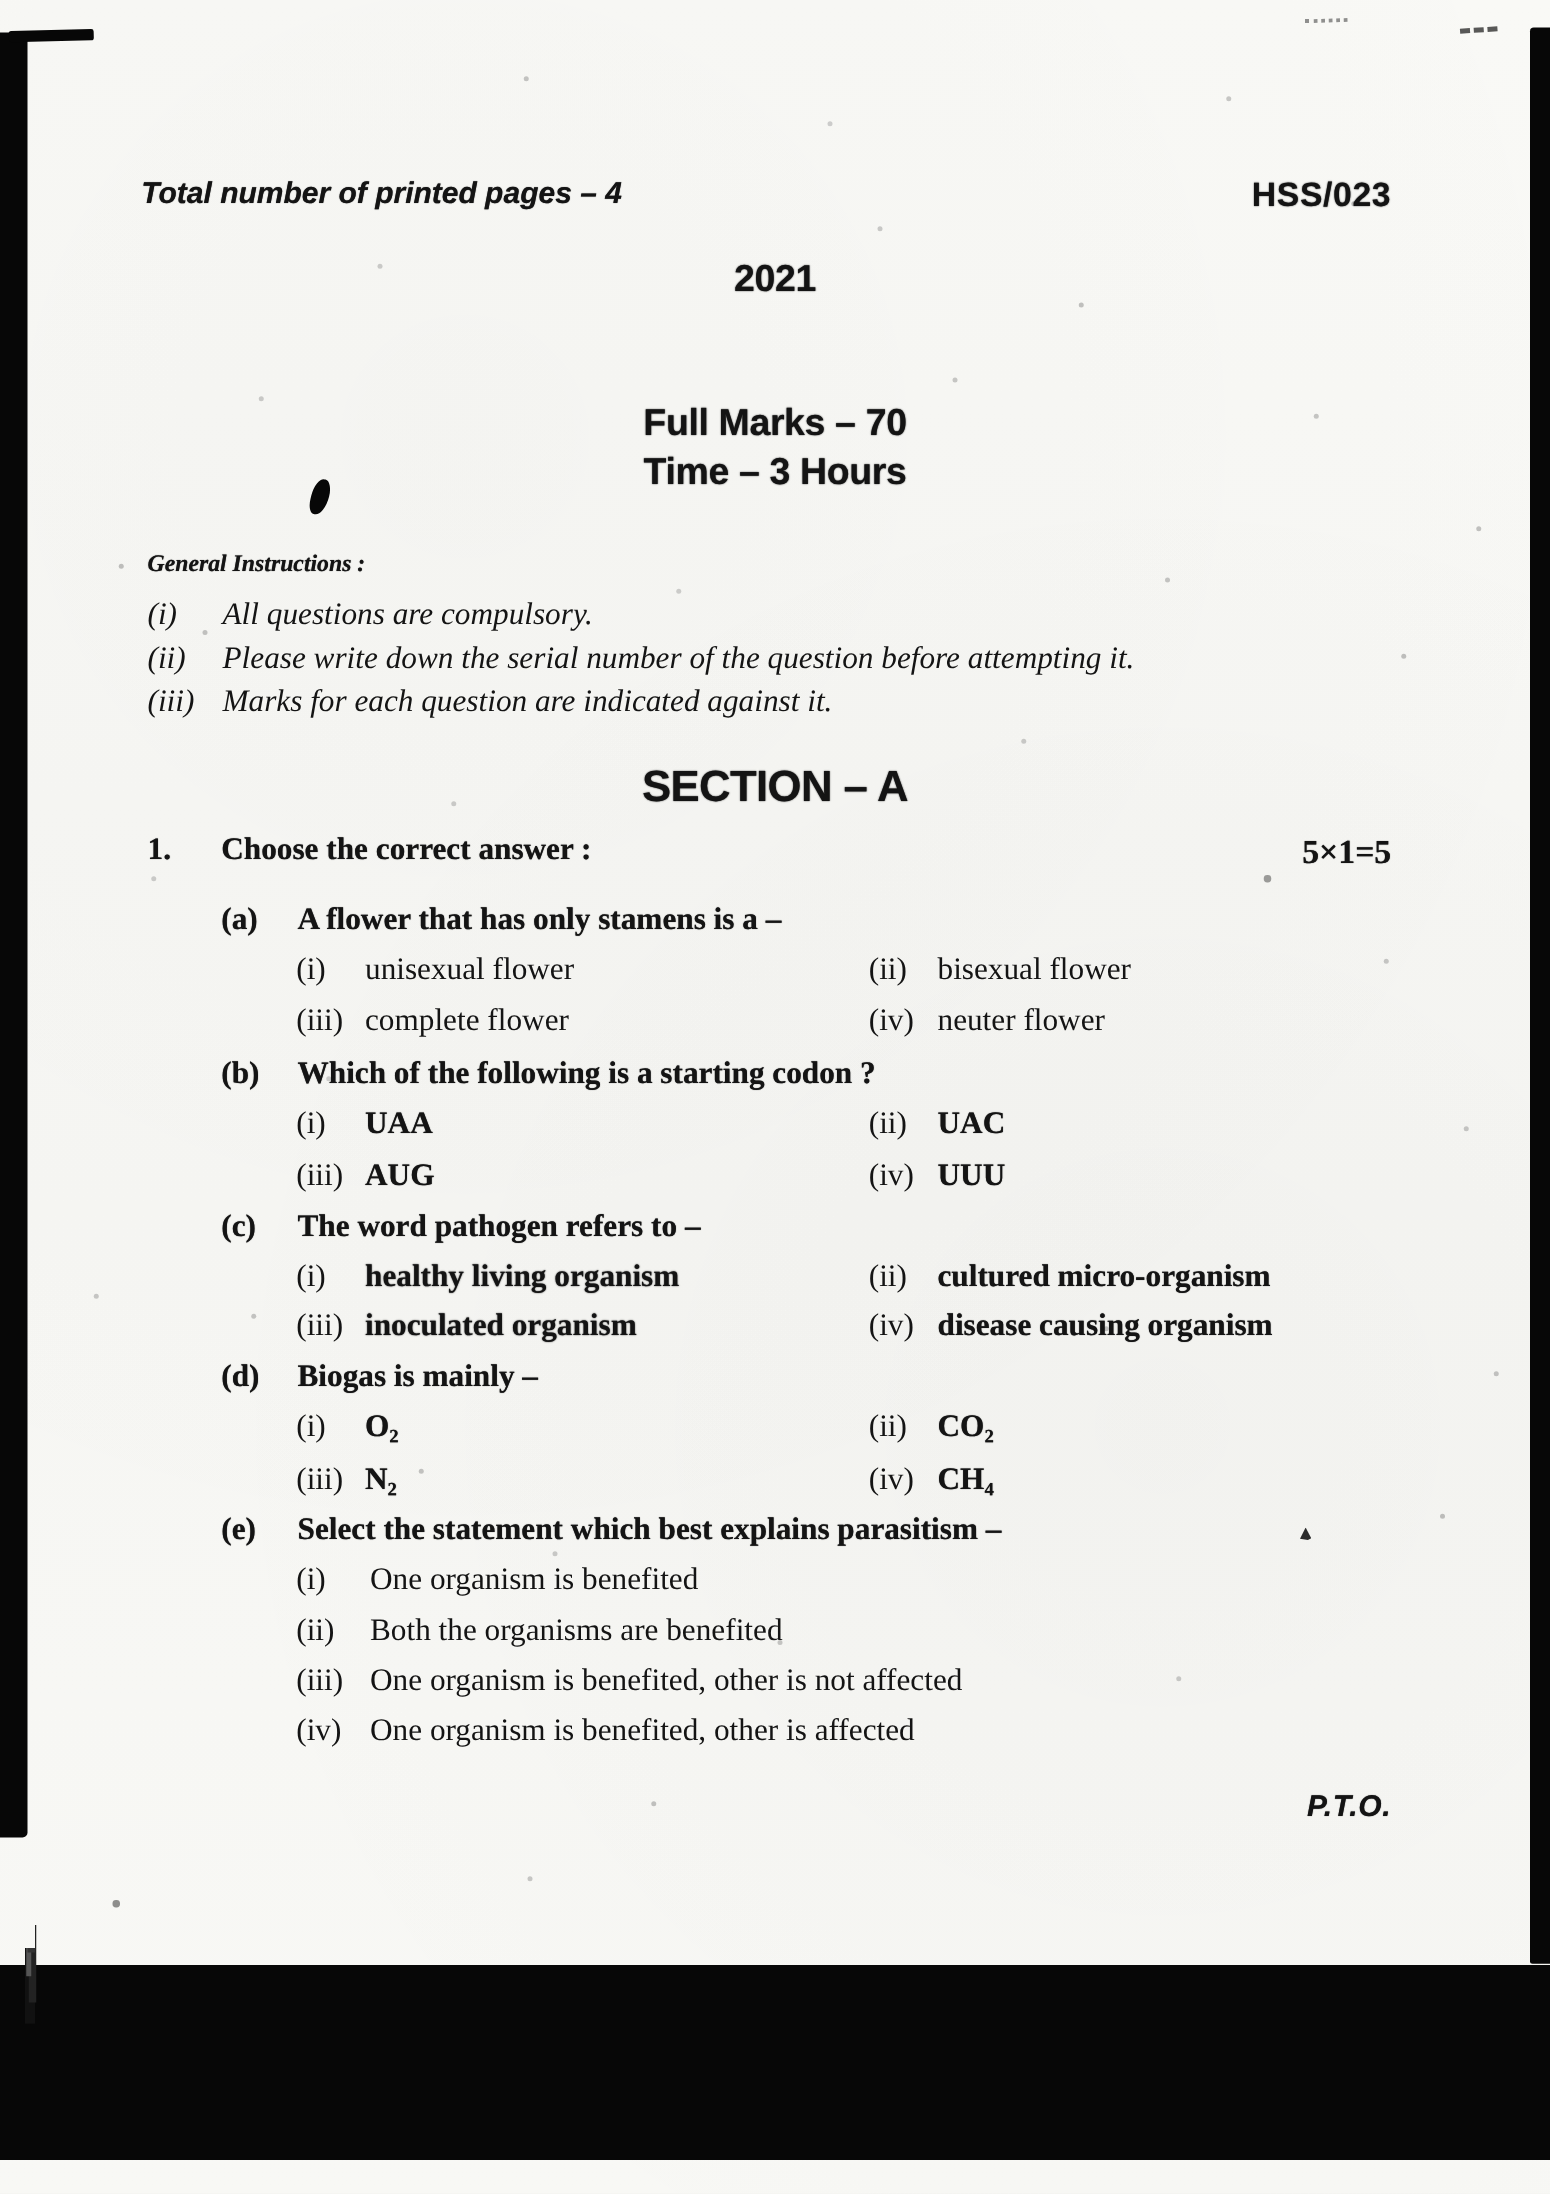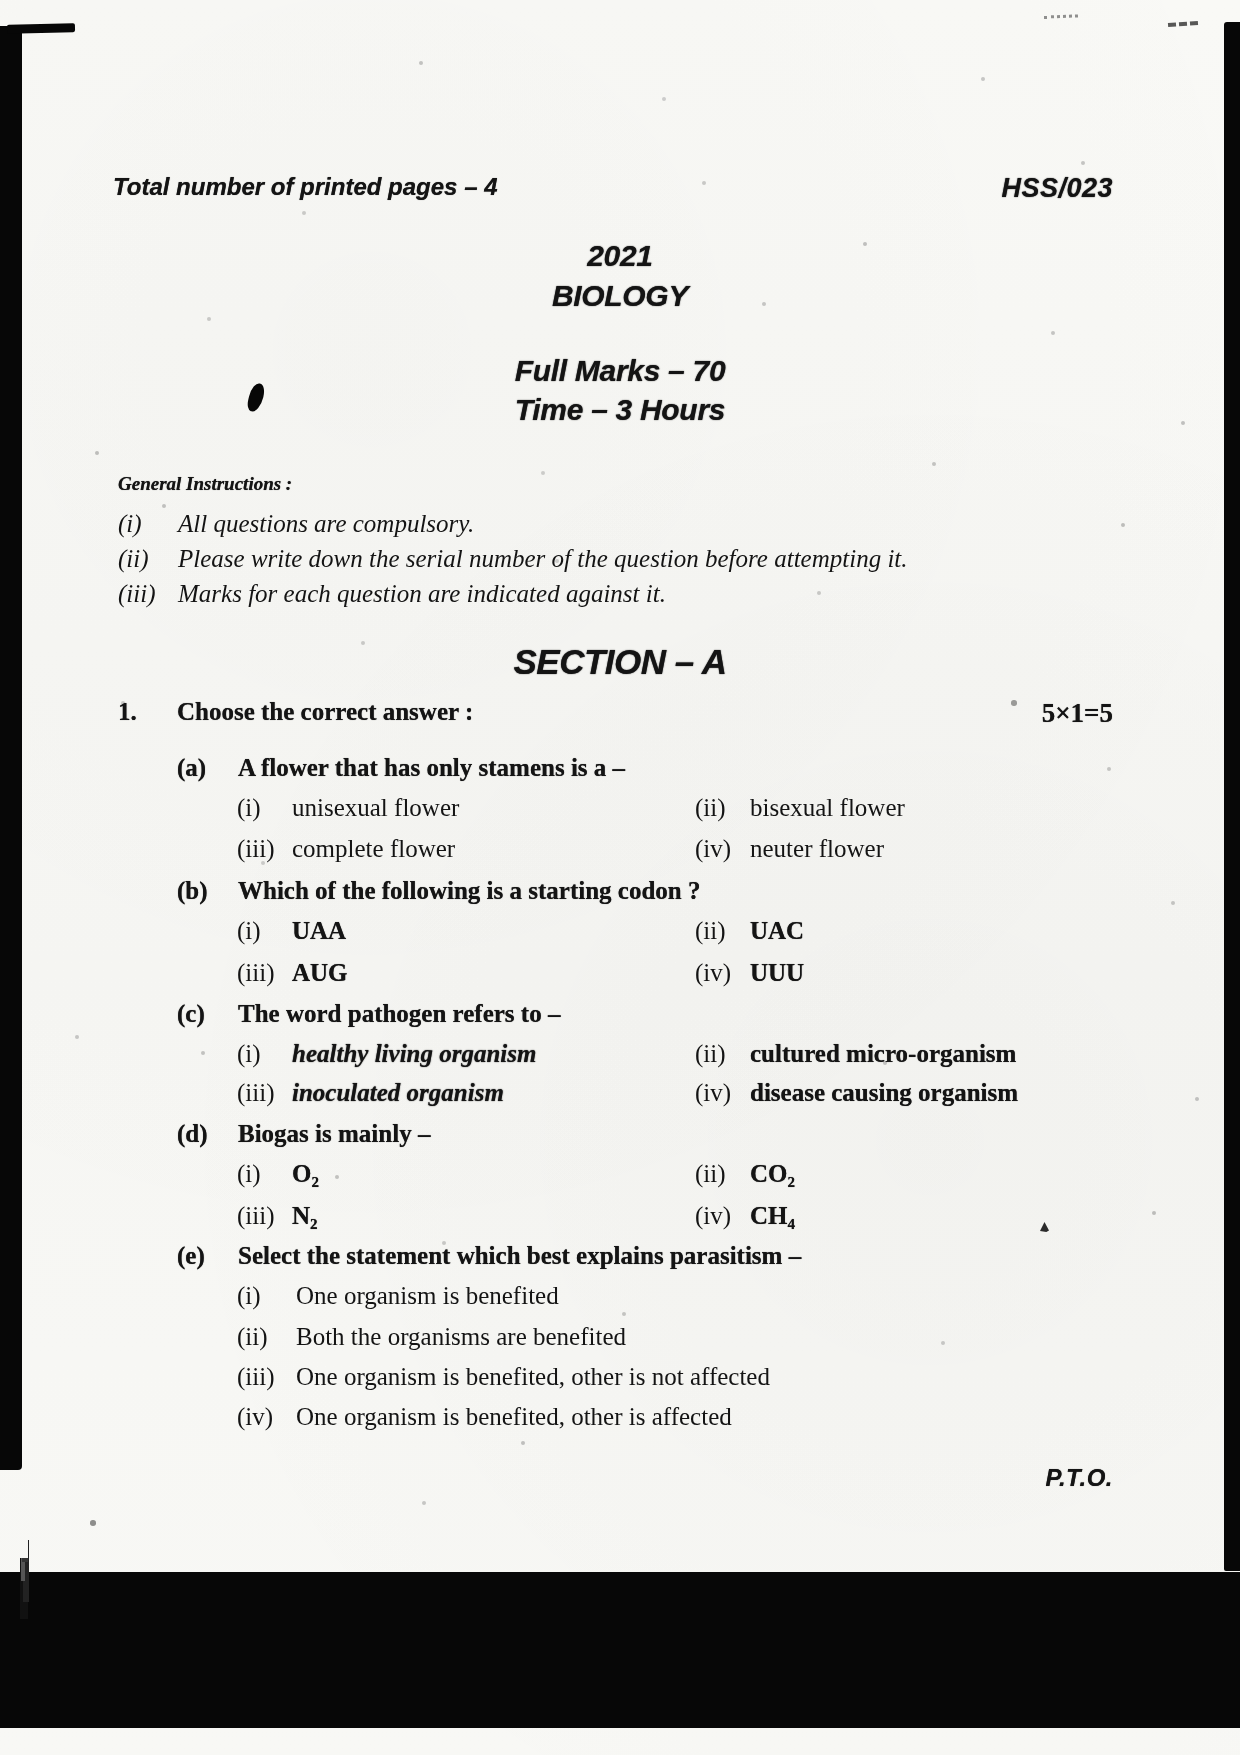--- a/index.html
+++ b/index.html
@@ -7,33 +7,33 @@
     position:relative; width:1240px; height:1755px; margin:0 auto;
     background:#f8f8f5;
     background-image:
       radial-gradient(circle at 30% 20%, rgba(0,0,0,0.015), transparent 60%),
       radial-gradient(circle at 75% 65%, rgba(0,0,0,0.02), transparent 55%),
       linear-gradient(180deg, #f9f9f6 0%, #f6f6f3 55%, #f8f8f5 100%);
     overflow:hidden;
     font-family:"Liberation Serif","DejaVu Serif",serif;
     color:#141414;
   }
-  .line { position:absolute; left:0; width:1240px; white-space:nowrap;margin-top:32px; }
+  .line { position:absolute; left:0; width:1240px; white-space:nowrap; }
   .line > span { position:absolute; white-space:nowrap; }
   
   .x113{left:113px} .x118{left:118px} .x168{left:178px} .x177{left:177px}
   .x238{left:238px} .x237{left:237px} .x292{left:292px} .x296{left:296px}
   .x695{left:695px} .x750{left:750px}
   .right-edge { right:127px; left:auto; }
 
   .sans  { font-family:"Liberation Sans","DejaVu Sans",sans-serif;text-align:center; }
   .b { font-weight:bold; }
   .i { font-style:italic; }
   .smear  { text-shadow:0 0 .7px rgba(10,10,10,.85); }
-  .smear2 { text-shadow:0 0 1.2px rgba(10,10,10,.9);font-style:italic; }
+  .smear2 { text-shadow:0 0 1.2px rgba(10,10,10,.9); }
 
   .hdr-left  { font-size:24px; }
   .hdr-right { font-size:27px; letter-spacing:.5px; }
   .title-line{ text-align:center; font-size:30px; letter-spacing:-.3px; }
   .gi-head   { font-size:19px; }
   .gi-item   { font-size:25px; }
   .sec-head  { text-align:center; font-size:35px; letter-spacing:-.5px; }
   .body-t    { font-size:25px; }
   .marks     { font-size:27px; }
   .pto       { font-size:24px; letter-spacing:.5px;font-style:italic; }
@@ -81,21 +81,20 @@
   <div class="scan smudge-tr2"></div>
   <div class="scan speck-e"></div>
   <div class="noise"></div>
 
   <div class="line" style="top:141px">
     <span class="x113 sans b i hdr-left smear">Total number of printed pages – 4</span>
     <span class="right-edge sans b hdr-right smear2">HSS/023</span>
   </div>
 
   <div class="line title-line sans b smear2" style="top:207px">2021</div>
-  <div class="line title-line sans b smear2" style="top:247px">BIOLOGY</div>
   <div class="line title-line sans b smear2" style="top:322px">Full Marks – 70</div>
   <div class="line title-line sans b smear2" style="top:361px">Time – 3 Hours</div>
 
   <div class="line" style="top:441px">
     <span class="x118 b i gi-head smear">General Instructions :</span>
   </div>
   <div class="line" style="top:478px">
     <span class="x118 i gi-item">(i)</span>
     <span class="x168 i gi-item">All questions are compulsory.</span>
   </div>

